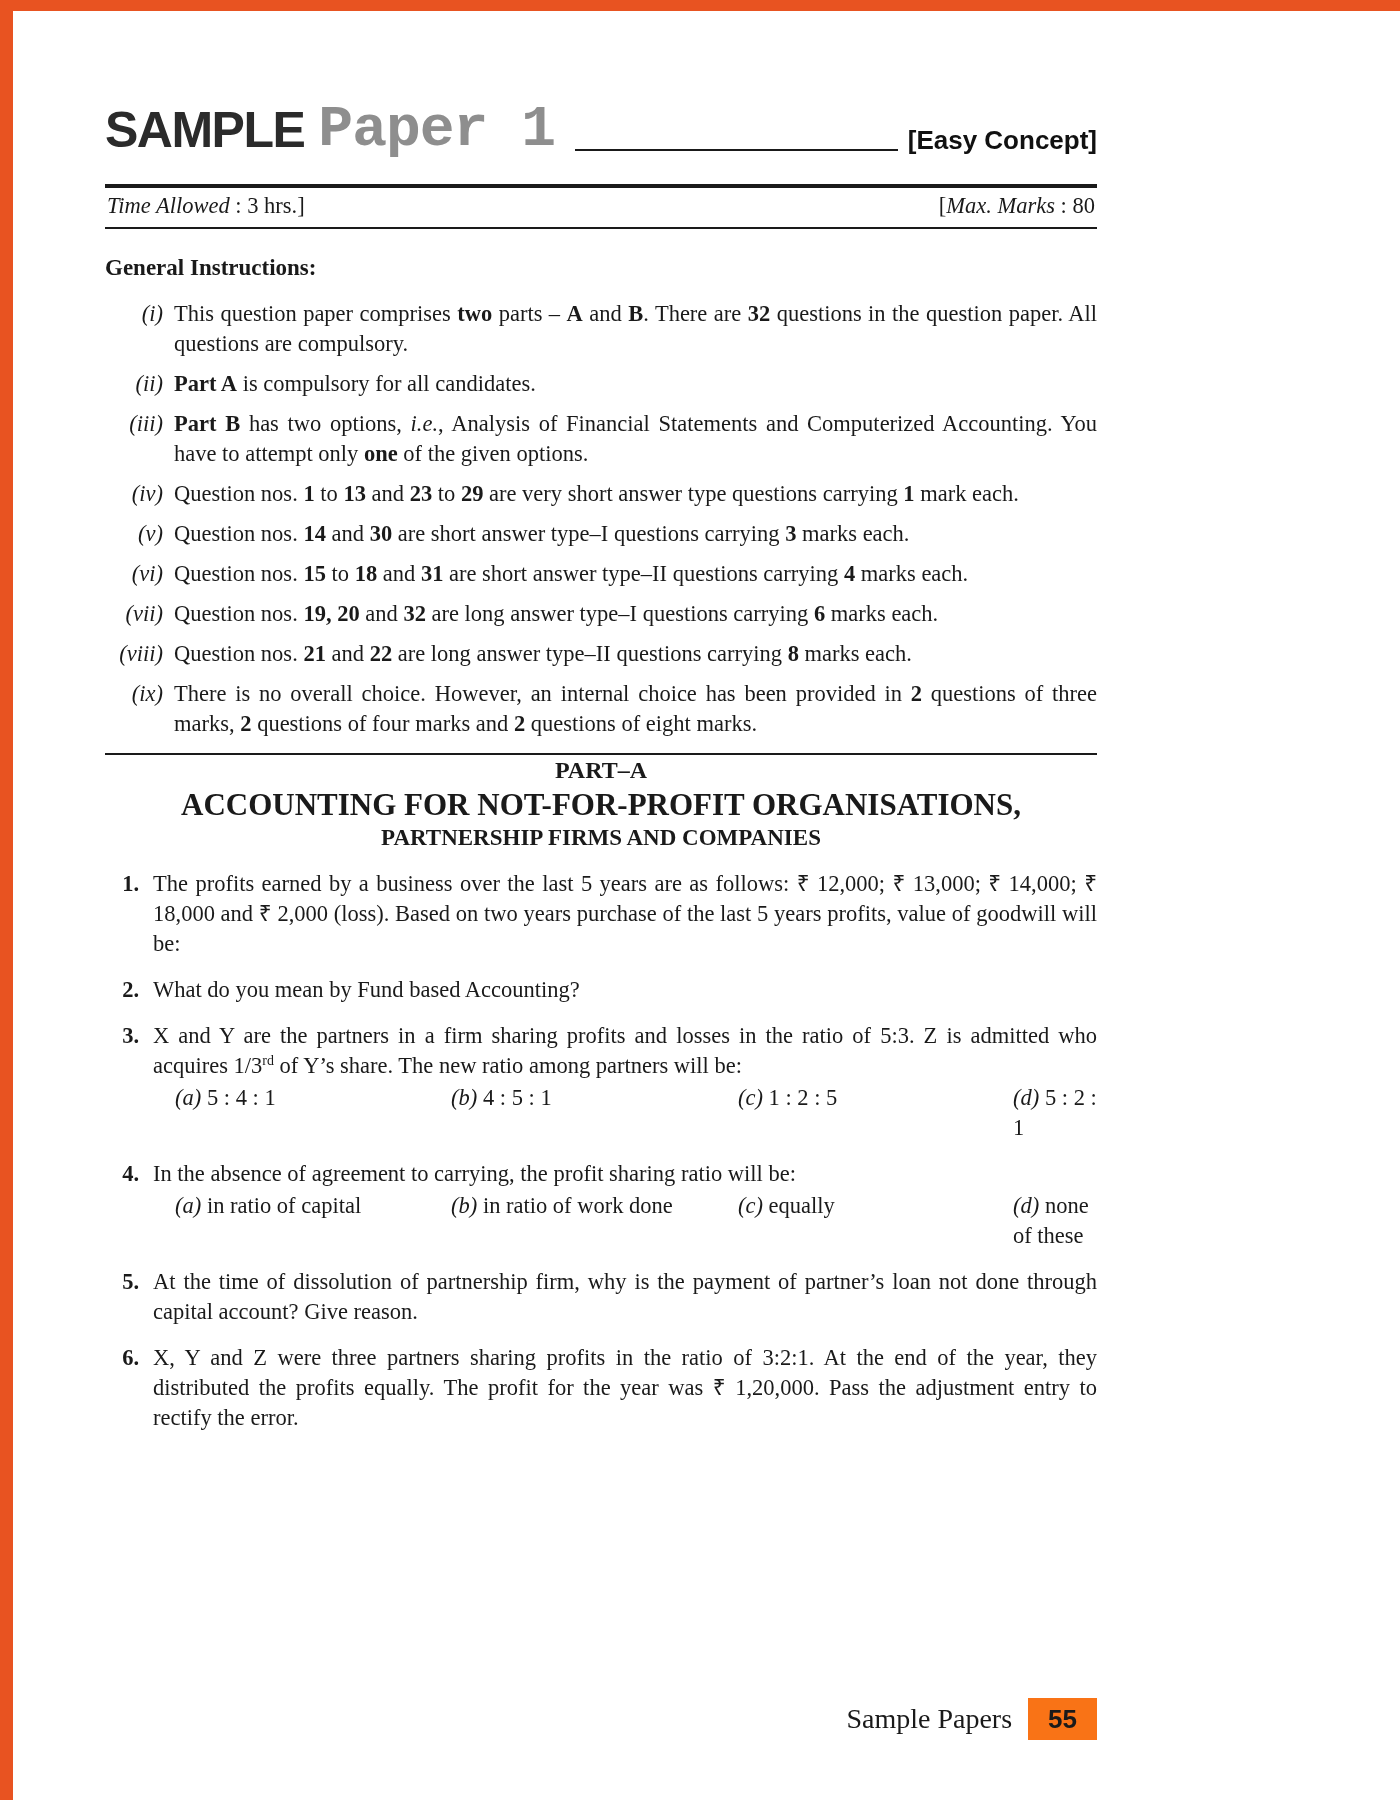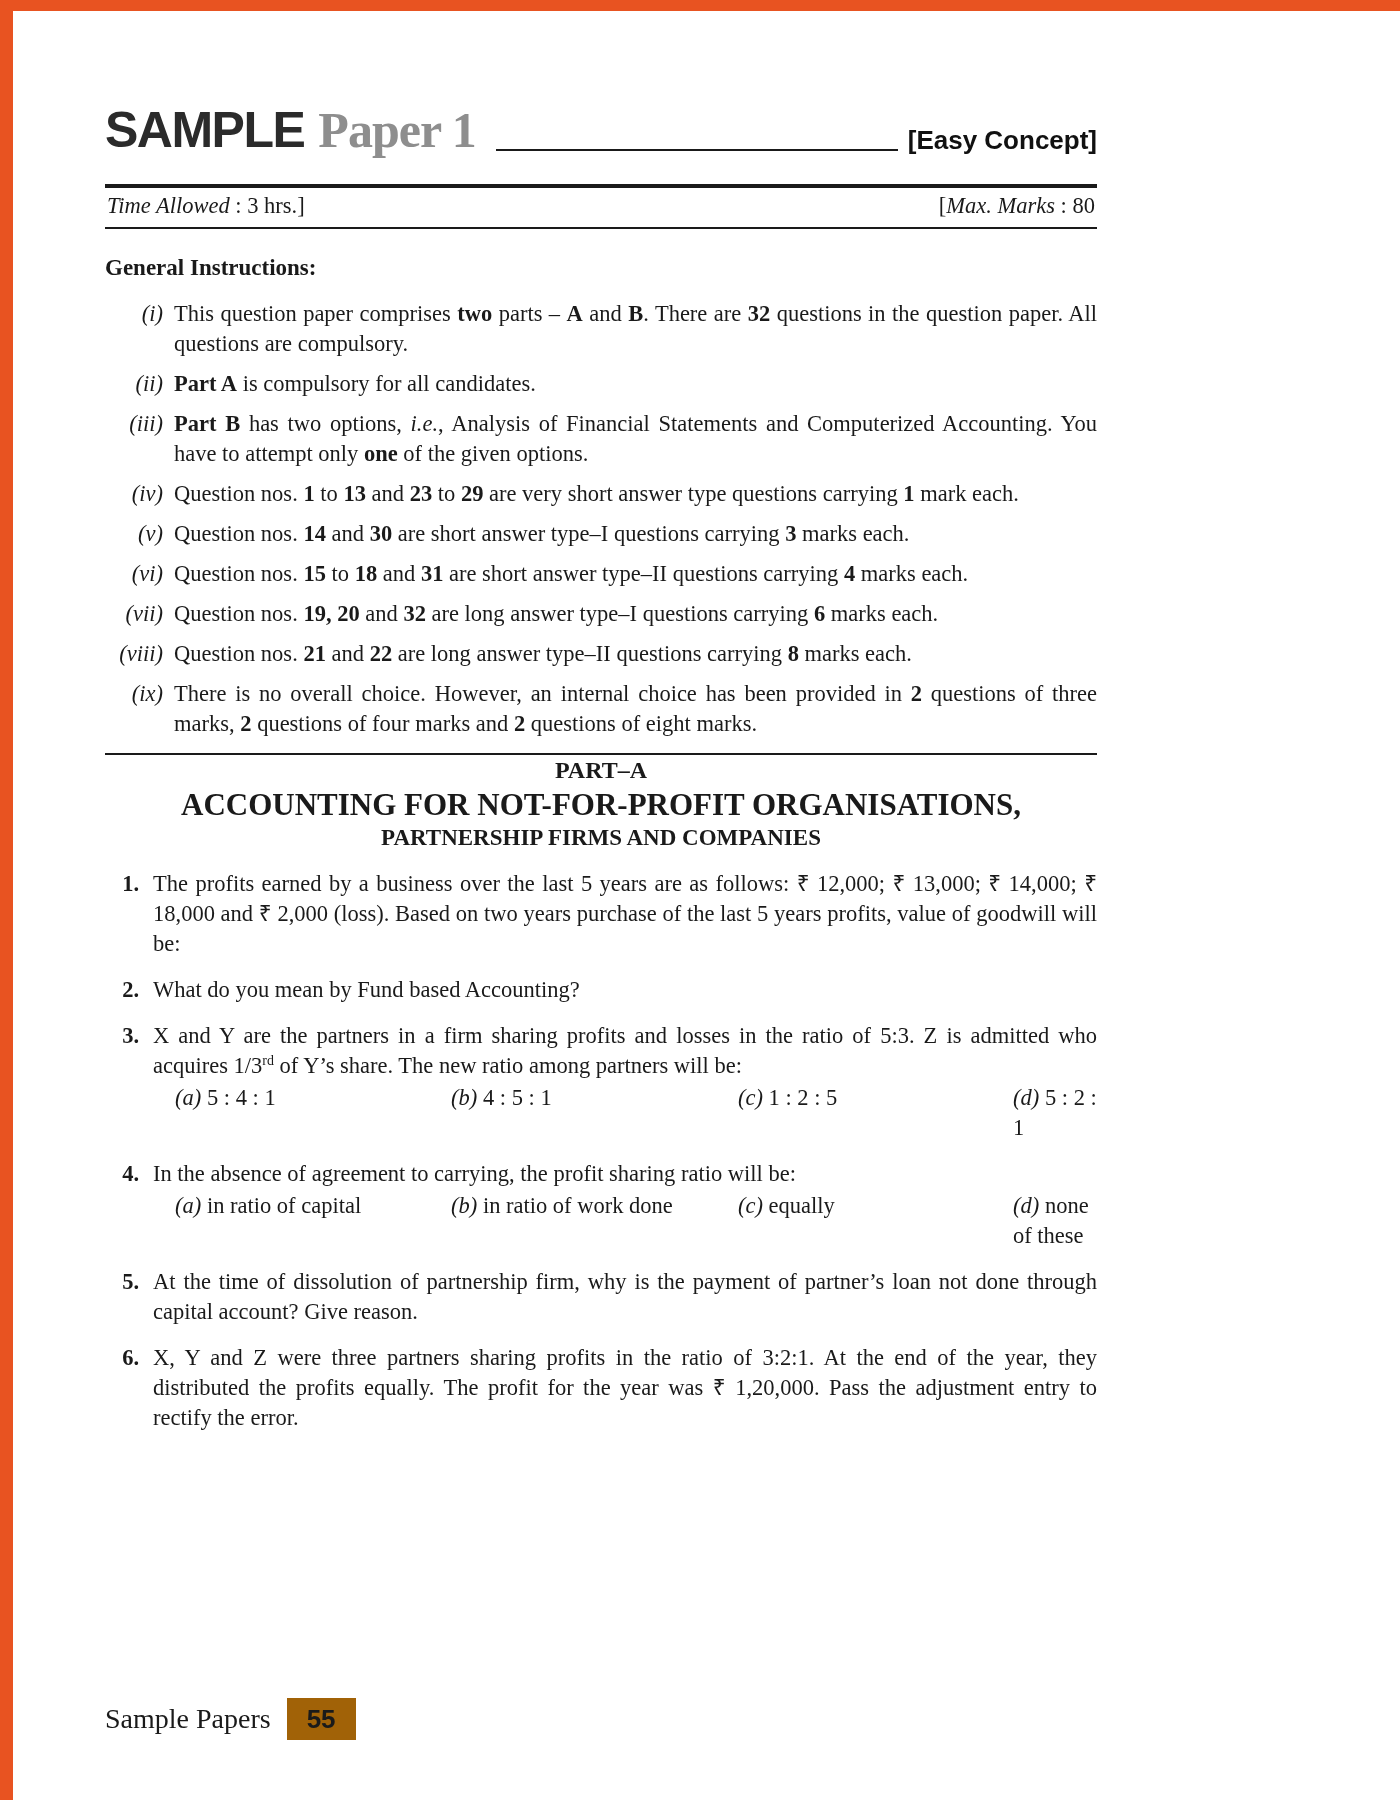--- a/index.html
+++ b/index.html
@@ -13,22 +13,22 @@
   .edge-top  { position: absolute; left: 0; top: 0; width: 1400px; height: 11px; background: #E85321; }
   .edge-left { position: absolute; left: 0; top: 0; width: 13px; height: 1800px; background: #E85321; }
   .content { position: absolute; left: 105px; top: 10px; width: 992px; }
 
   .header-row { display: flex; align-items: flex-end; margin-top: 94px; }
   .title-main {
     font-family: "Liberation Sans", sans-serif; font-weight: bold;
     font-size: 50px; line-height: 52px; letter-spacing: -1.5px; color: #2b2b2b;
   }
   .title-sub {
-    font-family: Liberation Serif, serif; font-weight: bold;
-    font-size: 50px; line-height: 52px; letter-spacing: -1px; color: #8e8e8e; margin-left: 14px;
+    font-family: Liberation Mono, monospace; font-weight: bold;
+    font-size: 58px; line-height: 52px; letter-spacing: -1px; color: #8e8e8e; margin-left: 14px;
   }
   .title-line { flex: 1; border-bottom: 2.5px solid #1a1a1a; margin: 0 10px 5px 20px; }
   .tag {
     font-family: "Liberation Sans", sans-serif; font-weight: bold;
     font-size: 26px; line-height: 30px; color: #111; margin-bottom: 1px; white-space: nowrap;
   }
 
   .rule-thick { border-top: 4px solid #1a1a1a; margin-top: 28px; }
   .meta-row { display: flex; justify-content: space-between; padding: 3px 2px 6px 2px; }
   .rule-thin { border-top: 2px solid #1a1a1a; }
@@ -49,25 +49,25 @@
   .q { display: flex; margin-top: 16px; }
   .qnum { width: 34px; flex: none; text-align: right; font-weight: bold; margin-right: 14px; }
   .qbody { flex: 1; }
   .qtext { text-align: justify; }
   .opts { display: flex; padding-left: 22px; margin-top: 2px; }
   .opt1 { width: 276px; } .opt2 { width: 287px; } .opt3 { width: 275px; } .opt4 { flex: 1; }
   sup { font-size: 0.62em; line-height: 0; }
 
   .footer {
     position: absolute; top: 1698px; left: 105px; width: 992px;
-    display: flex; align-items: center;
+    display: flex; justify-content: flex-end; align-items: center;
   }
   .footer-label { font-size: 28px; margin-right: 16px; }
   .page-badge {
-    background: #a16207; color: #1a1a1a;
+    background: #f97316; color: #1a1a1a;
     font-family: "Liberation Sans", sans-serif; font-weight: bold;
     font-size: 26px; line-height: 26px; padding: 8px 20px;
   }
 </style>
 </head>
 <body>
 
 <div class="edge-top"></div>
 <div class="edge-left"></div>
 

